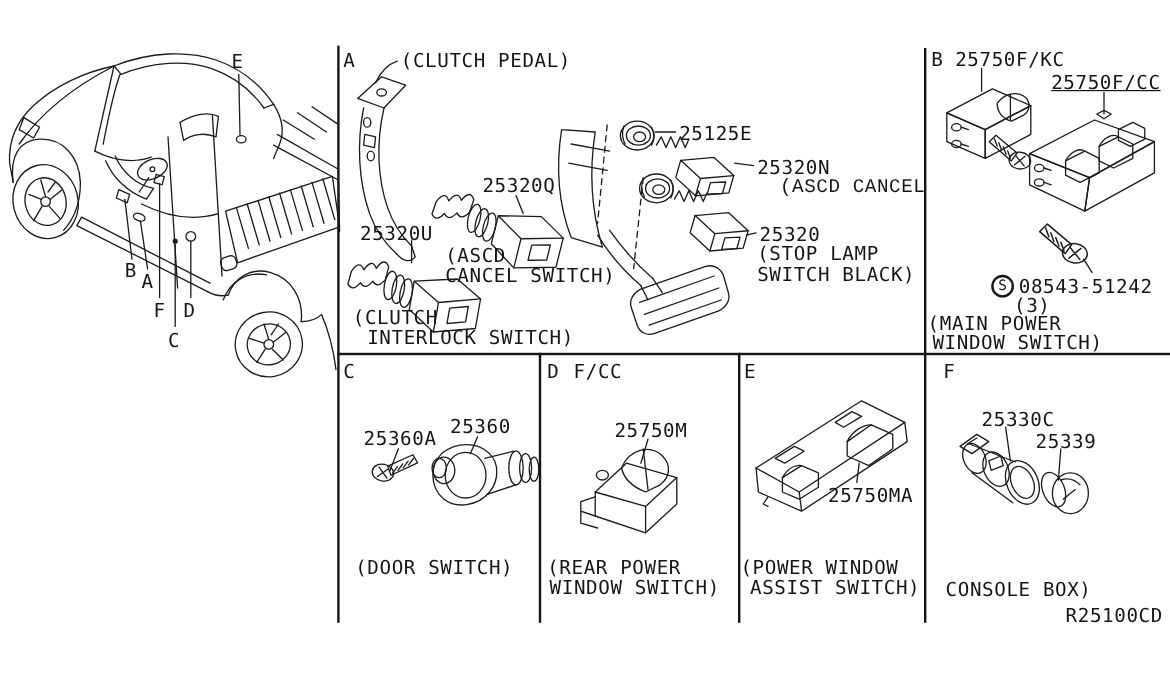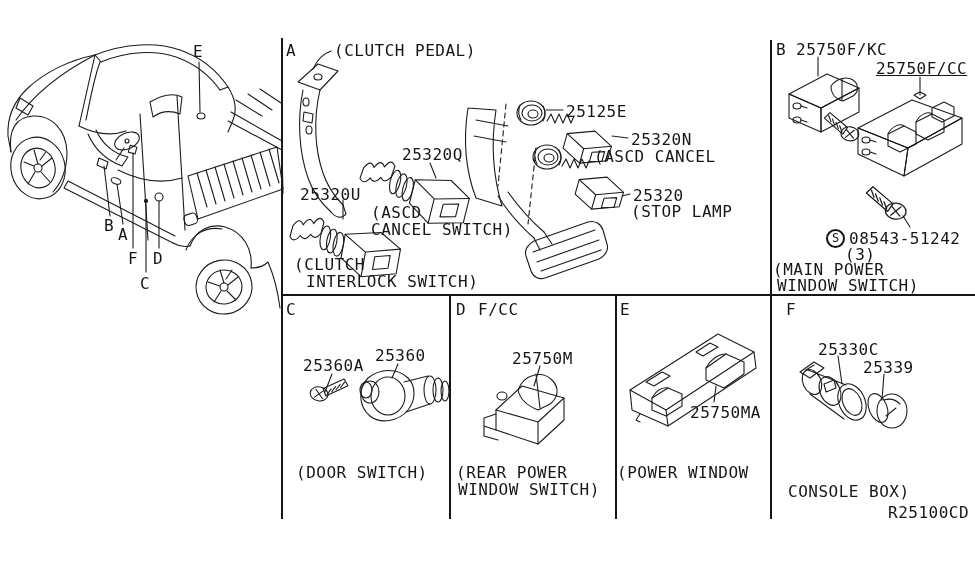--- a/index.html
+++ b/index.html
@@ -250,23 +250,24 @@
   <span class="t" style="left:286px;top:42px;">A</span>
   <span class="t" style="left:334px;top:42px;">(CLUTCH PEDAL)</span>
   <span class="t" style="left:402px;top:146px;">25320Q</span>
   <span class="t" style="left:371px;top:204px;">(ASCD</span>
   <span class="t" style="left:371px;top:221px;">CANCEL SWITCH)</span>
   <span class="t" style="left:300px;top:186px;">25320U</span>
   <span class="t" style="left:294px;top:256px;">(CLUTCH</span>
   <span class="t" style="left:306px;top:273px;">INTERLOCK SWITCH)</span>
   <span class="t" style="left:566px;top:103px;">25125E</span>
   <span class="t" style="left:631px;top:131px;">25320N</span>
-  <span class="t" style="left:594px;top:148px;">(ASCD CANCEL</span>
+  <span class="t" style="left:650px;top:148px;font-family:Liberation Mono, monospace;">(ASCD CANCEL</span>
   <span class="t" style="left:633px;top:187px;">25320</span>
   <span class="t" style="left:631px;top:203px;">(STOP LAMP</span>
+  <span class="t" style="left:631px;top:220px;">SWITCH BLACK)</span>
 
   <span class="t" style="left:776px;top:41px;">B</span>
   <span class="t" style="left:796px;top:41px;">25750F/KC</span>
   <span class="t" style="left:876px;top:60px;text-decoration:underline;">25750F/CC</span>
   <span class="scircle" style="left:826px;top:229px;">S</span>
   <span class="t" style="left:849px;top:230px;">08543-51242</span>
   <span class="t" style="left:845px;top:246px;">(3)</span>
   <span class="t" style="left:773px;top:261px;">(MAIN POWER</span>
   <span class="t" style="left:777px;top:277px;">WINDOW SWITCH)</span>
 
@@ -277,20 +278,21 @@
 
   <span class="t" style="left:456px;top:301px;">D</span>
   <span class="t" style="left:478px;top:301px;">F/CC</span>
   <span class="t" style="left:512px;top:350px;">25750M</span>
   <span class="t" style="left:456px;top:464px;">(REAR POWER</span>
   <span class="t" style="left:458px;top:481px;">WINDOW SWITCH)</span>
 
   <span class="t" style="left:620px;top:301px;">E</span>
   <span class="t" style="left:690px;top:404px;">25750MA</span>
   <span class="t" style="left:617px;top:464px;">(POWER WINDOW</span>
+  <span class="t" style="left:625px;top:481px;">ASSIST SWITCH)</span>
 
   <span class="t" style="left:786px;top:301px;">F</span>
   <span class="t" style="left:818px;top:341px;">25330C</span>
   <span class="t" style="left:863px;top:359px;">25339</span>
   <span class="t" style="left:788px;top:483px;">CONSOLE BOX)</span>
 
   <span class="t" style="left:888px;top:504px;text-align:center;">R25100CD</span>
 
 </div>
 

